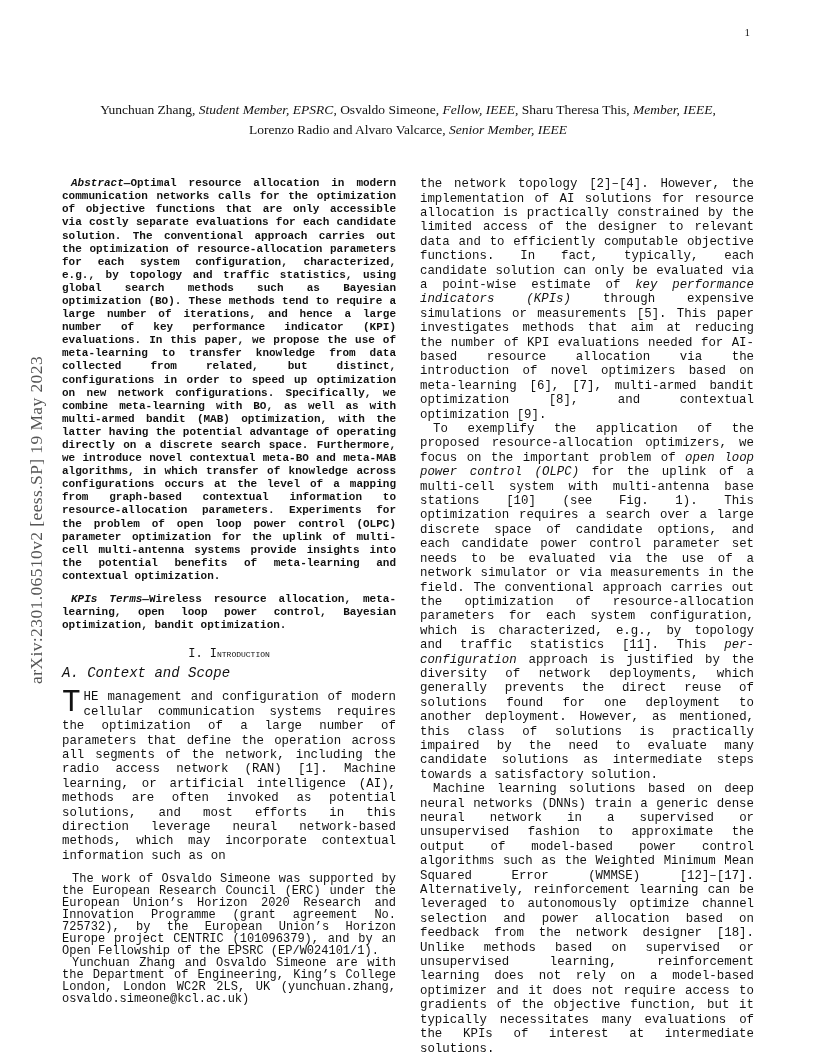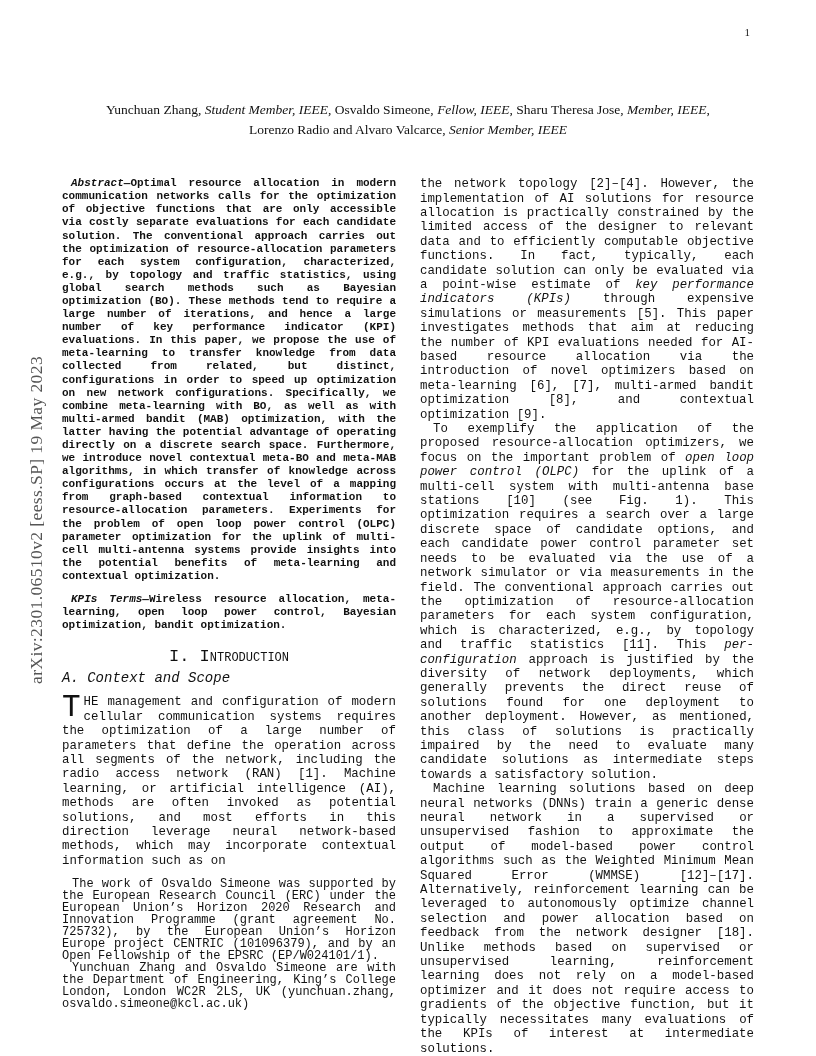--- a/index.html
+++ b/index.html
@@ -63,21 +63,21 @@
   .no-indent { text-indent: 0; }
   .abstract {
     font-size: 11px;
     font-weight: bold;
     line-height: 13.1px;
     text-indent: 9px;
   }
   .index-terms { margin-top: 10px; }
   .section-heading {
     font-weight: normal;
-    font-size: 17px;
+    font-size: 12px;
     font-variant: small-caps;
     text-align: center;
     margin-top: 15px;
     margin-bottom: 2px;
   }
   .subsection-heading {
     font-weight: normal;
     font-style: italic;
     font-size: 14px;
     margin-top: 4px;
@@ -104,21 +104,21 @@
 <body>
 
 <div class="page">
 
   <div class="page-number">1</div>
 
   <div class="arxiv-banner">arXiv:2301.06510v2  [eess.SP]  19 May 2023</div>
 
   <header class="paper-header">
     <div class="authors">
-      <div class="author-line"><span>Yunchuan Zhang, </span><span class="it">Student Member, IEEE</span><span>, Osvaldo Simeone, </span><span class="it">Fellow, IEEE</span><span>, Sharu Theresa Jose, </span><span class="it">Member, IEEE</span><span>,</span></div>
+      <div class="author-line"><span>Yunchuan Zhang, </span><span class="it">Student Member, EPSRC</span><span>, Osvaldo Simeone, </span><span class="it">Fellow, IEEE</span><span>, Sharu Theresa This, </span><span class="it">Member, IEEE</span><span>,</span></div>
       <div class="author-line"><span>Lorenzo Radio and Alvaro Valcarce, </span><span class="it">Senior Member, IEEE</span></div>
     </div>
   </header>
 
   <div class="columns">
 
     <div class="col col-left">
       <p class="abstract"><span class="it">Abstract</span><span>—Optimal resource allocation in modern communication networks calls for the optimization of objective functions that are only accessible via costly separate evaluations for each candidate solution. The conventional approach carries out the optimization of resource-allocation parameters for each system configuration, characterized, e.g., by topology and traffic statistics, using global search methods such as Bayesian optimization (BO). These methods tend to require a large number of iterations, and hence a large number of key performance indicator (KPI) evaluations. In this paper, we propose the use of meta-learning to transfer knowledge from data collected from related, but distinct, configurations in order to speed up optimization on new network configurations. Specifically, we combine meta-learning with BO, as well as with multi-armed bandit (MAB) optimization, with the latter having the potential advantage of operating directly on a discrete search space. Furthermore, we introduce novel contextual meta-BO and meta-MAB algorithms, in which transfer of knowledge across configurations occurs at the level of a mapping from graph-based contextual information to resource-allocation parameters. Experiments for the problem of open loop power control (OLPC) parameter optimization for the uplink of multi-cell multi-antenna systems provide insights into the potential benefits of meta-learning and contextual optimization.</span></p>
       <p class="abstract index-terms"><span class="it">KPIs Terms</span><span>—Wireless resource allocation, meta-learning, open loop power control, Bayesian optimization, bandit optimization.</span></p>
 

